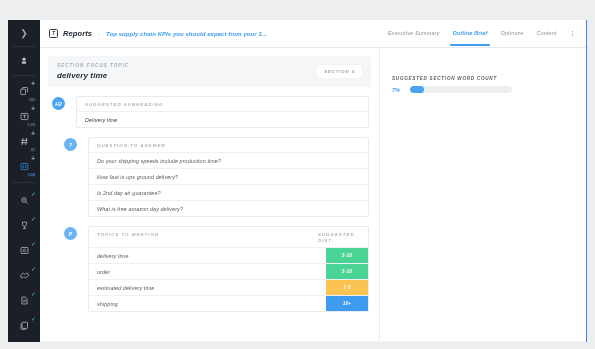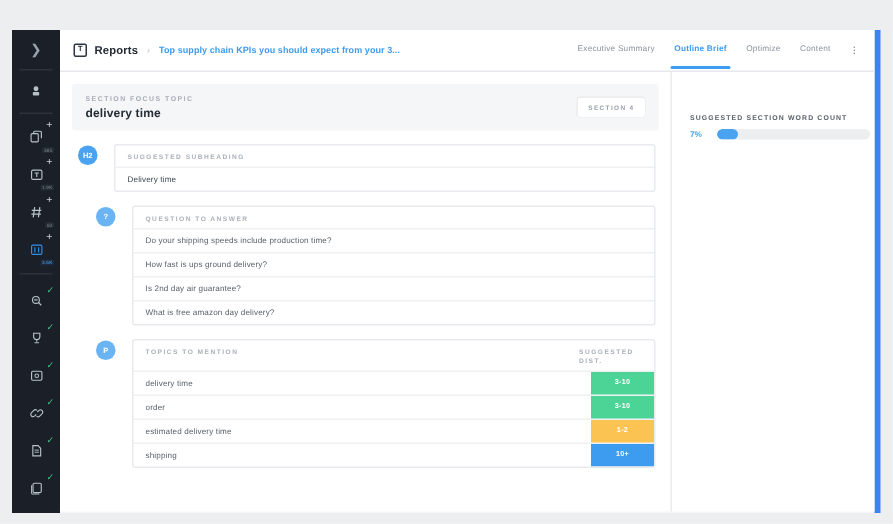--- a/index.html
+++ b/index.html
@@ -68,21 +68,22 @@
     color: #41c98e; font-size: 6px; line-height: 6px;
   }
   .sb-item.active .ico { color: #2f8fe8; }
   .ico { color: #b9c0c8; display: block; }
 
   
   .window {
     position: absolute; left: 40px; top: 20px;
     width: 547px; height: 322px;
     background: #f4f5f7;
-    border-right: 4px solid #3b82f6;
+    border-right: 1px solid #3b82f6;
+    font-style: italic;
   }
 
   
   .header {
     height: 28px; background: #ffffff;
     border-bottom: 1px solid #e6e8eb;
     display: flex; align-items: center;
     padding: 0 9px 0 9px;
     position: relative;
   }
@@ -115,21 +116,21 @@
   }
   .kebab {
     display: flex; flex-direction: column; gap: 1px; align-items: center;
     padding: 1px 2px;
   }
   .kebab i { width: 1.3px; height: 1.3px; background: #7d868f; border-radius: 50%; display:block;}
 
   
   .body { display: flex; height: 293px; }
   .left-pane {
-    width: 408px; height: 293px;
+    width: 340px; height: 293px;
     background: #ffffff;
     border-right: 1px solid #e9ebee;
     position: relative;
     overflow: hidden;
   }
   .right-pane {
     flex: 1; background: #ffffff; padding: 28px 0 0 12px;
   }
 
   

